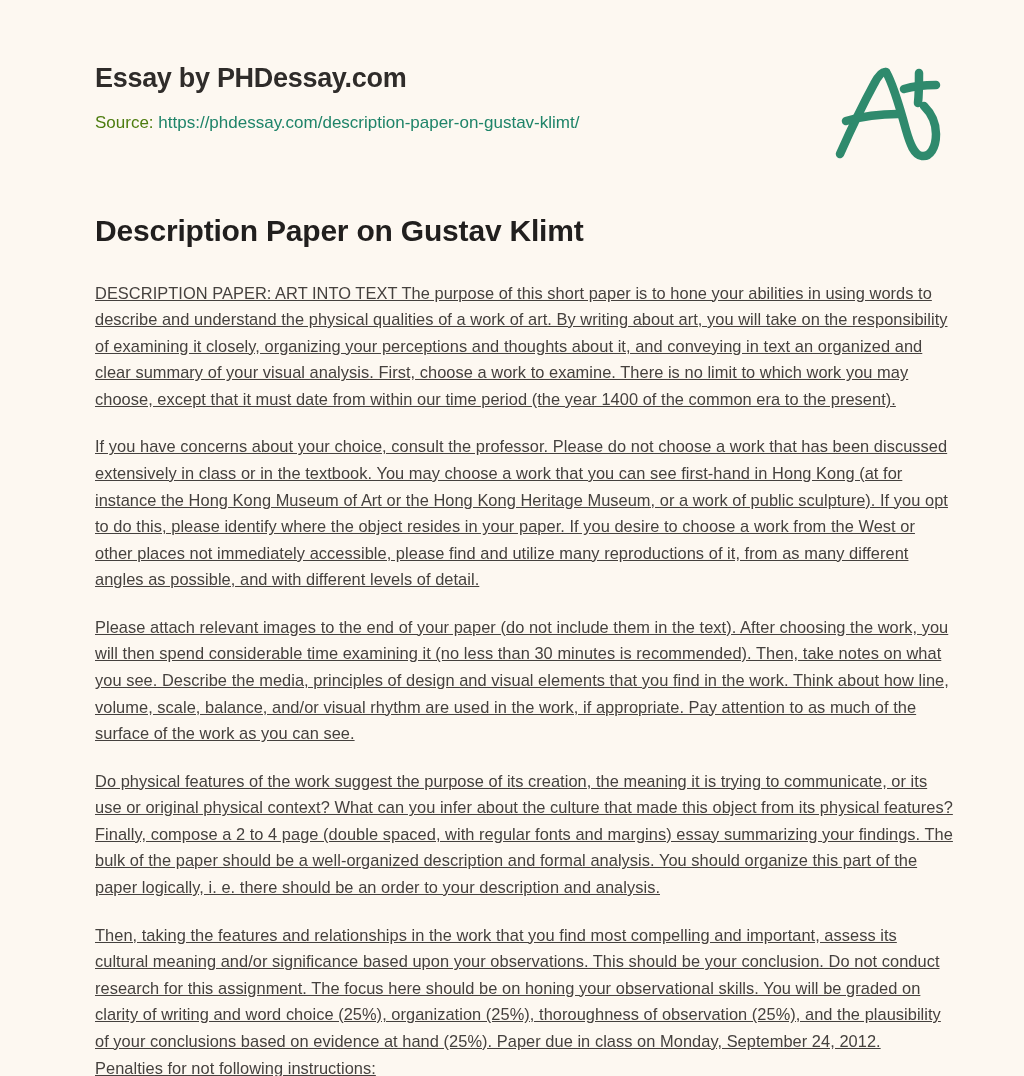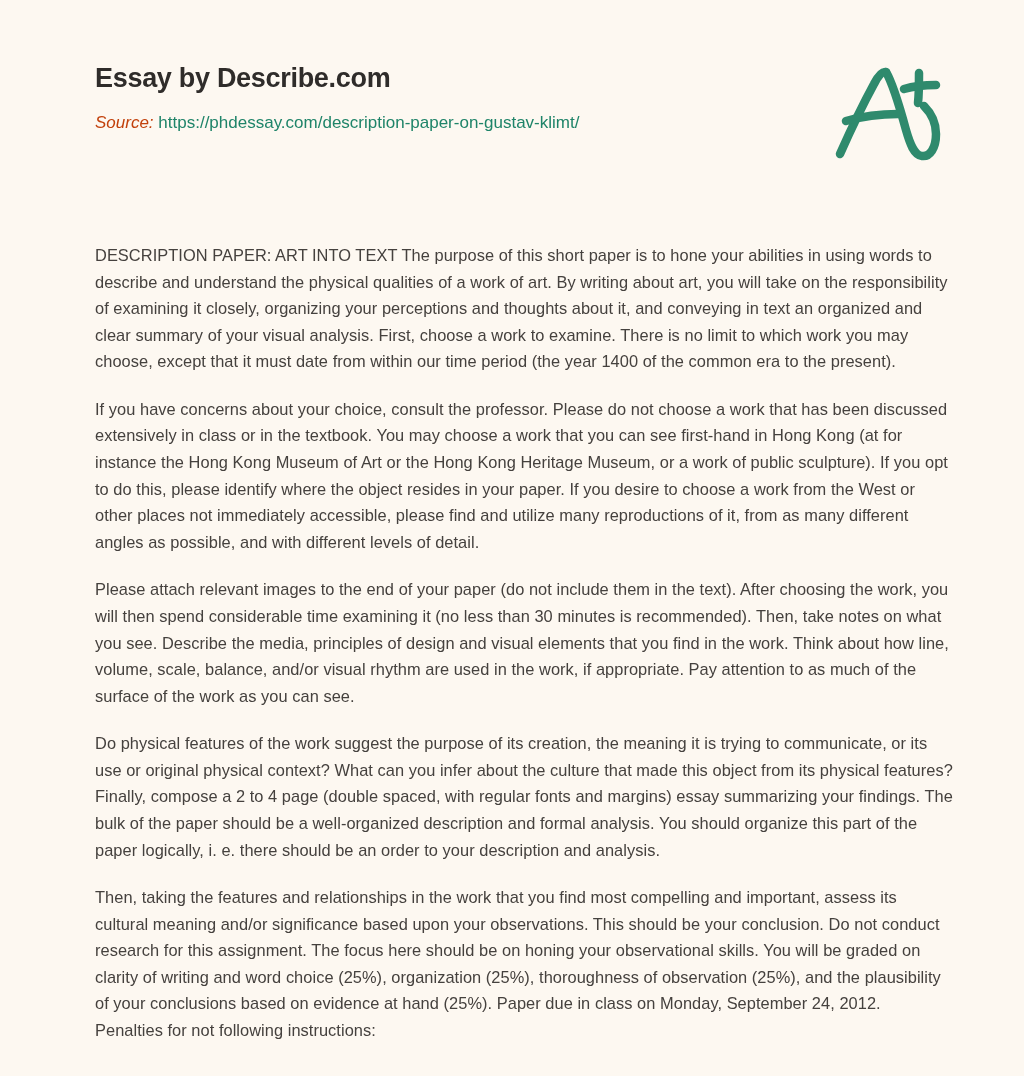--- a/index.html
+++ b/index.html
@@ -51,22 +51,21 @@
 
   .source-line {
     margin-top: 18px;
     font-size: 17px;
     color: #6f6a66;
     white-space: nowrap;
     line-height: 1.3;
   }
 
   .source-label {
-    color: #c2410c;
-    font-style: italic;
+    color: #4d7c0f;
   }
 
   .source-url {
     color: #1f8469;
     text-decoration: none;
     margin-top: 44px;
   }
 
   
   .logo-wrap {
@@ -100,35 +99,36 @@
     margin-top: 30px;
   }
 
   .article-body p {
     margin: 12px 0 21px 0;
     font-size: 16.4px;
     line-height: 1.62;
     color: #45413e;
     text-align: left;
     letter-spacing: 0.05px;
+    text-decoration: underline;
   }
 
   .article-body p:last-child {
     margin-bottom: 0;
   }
 </style>
 </head>
 <body>
 
 <div class="page">
 
   <header class="header">
 
     <div class="brand-block">
-      <h2 class="brand-title">Essay by Describe.com</h2>
+      <h2 class="brand-title">Essay by PHDessay.com</h2>
 
       <div class="source-line">
         <span class="source-label">Source:</span>
         <a class="source-url" href="#">https://phdessay.com/description-paper-on-gustav-klimt/</a>
       </div>
     </div>
 
     <div class="logo-wrap">
       <svg width="120" height="110" viewBox="0 0 120 110" xmlns="http://www.w3.org/2000/svg">
         <g fill="none" stroke="#2f8a6d" stroke-width="8.5" stroke-linecap="round" stroke-linejoin="round">
@@ -143,20 +143,21 @@
 
           <path d="M93 15 C 93 24, 93 36, 92 45"></path>
         </g>
       </svg>
     </div>
 
   </header>
 
   <main class="article">
 
+    <h1 class="article-title">Description Paper on Gustav Klimt</h1>
 
     <div class="article-body">
       <p>DESCRIPTION PAPER: ART INTO TEXT The purpose of this short paper is to hone your abilities in using words to describe and understand the physical qualities of a work of art. By writing about art, you will take on the responsibility of examining it closely, organizing your perceptions and thoughts about it, and conveying in text an organized and clear summary of your visual analysis. First, choose a work to examine. There is no limit to which work you may choose, except that it must date from within our time period (the year 1400 of the common era to the present).</p>
       <p>If you have concerns about your choice, consult the professor. Please do not choose a work that has been discussed extensively in class or in the textbook. You may choose a work that you can see first-hand in Hong Kong (at for instance the Hong Kong Museum of Art or the Hong Kong Heritage Museum, or a work of public sculpture). If you opt to do this, please identify where the object resides in your paper. If you desire to choose a work from the West or other places not immediately accessible, please find and utilize many reproductions of it, from as many different angles as possible, and with different levels of detail.</p>
       <p>Please attach relevant images to the end of your paper (do not include them in the text). After choosing the work, you will then spend considerable time examining it (no less than 30 minutes is recommended). Then, take notes on what you see. Describe the media, principles of design and visual elements that you find in the work. Think about how line, volume, scale, balance, and/or visual rhythm are used in the work, if appropriate. Pay attention to as much of the surface of the work as you can see.</p>
       <p>Do physical features of the work suggest the purpose of its creation, the meaning it is trying to communicate, or its use or original physical context? What can you infer about the culture that made this object from its physical features? Finally, compose a 2 to 4 page (double spaced, with regular fonts and margins) essay summarizing your findings. The bulk of the paper should be a well-organized description and formal analysis. You should organize this part of the paper logically, i. e. there should be an order to your description and analysis.</p>
       <p>Then, taking the features and relationships in the work that you find most compelling and important, assess its cultural meaning and/or significance based upon your observations. This should be your conclusion. Do not conduct research for this assignment. The focus here should be on honing your observational skills. You will be graded on clarity of writing and word choice (25%), organization (25%), thoroughness of observation (25%), and the plausibility of your conclusions based on evidence at hand (25%). Paper due in class on Monday, September 24, 2012. Penalties for not following instructions:</p>
 
     </div>
 

